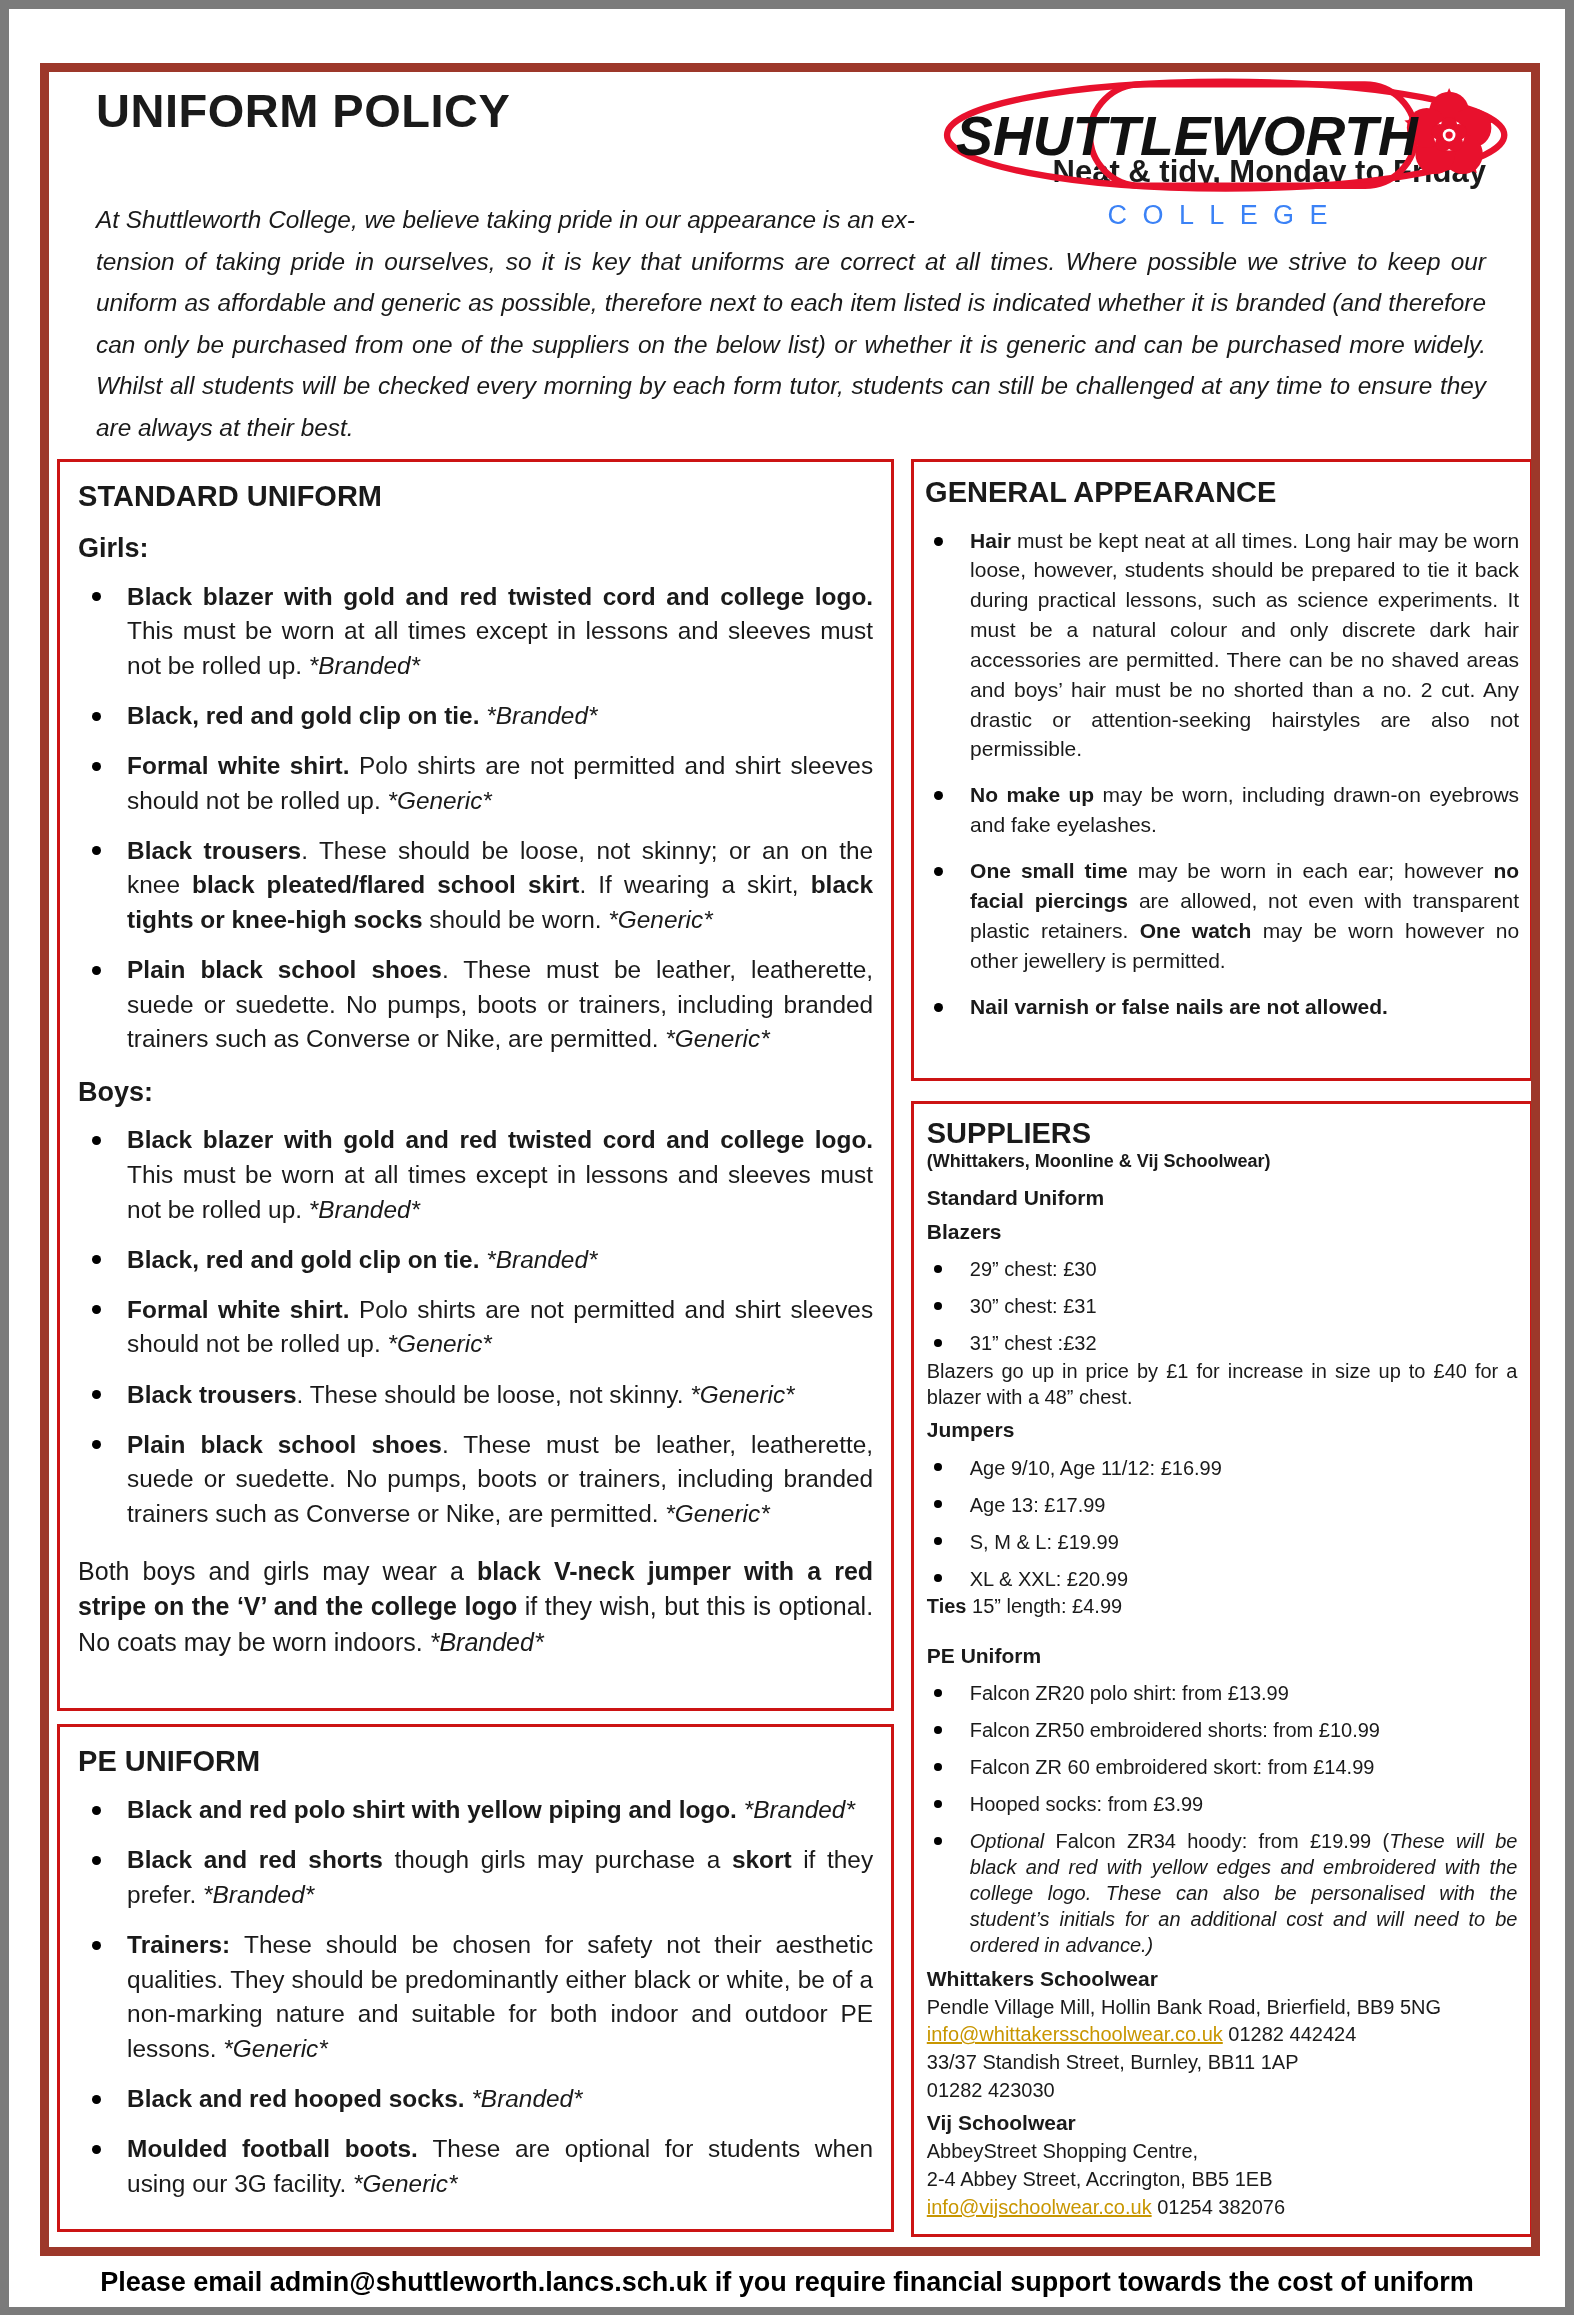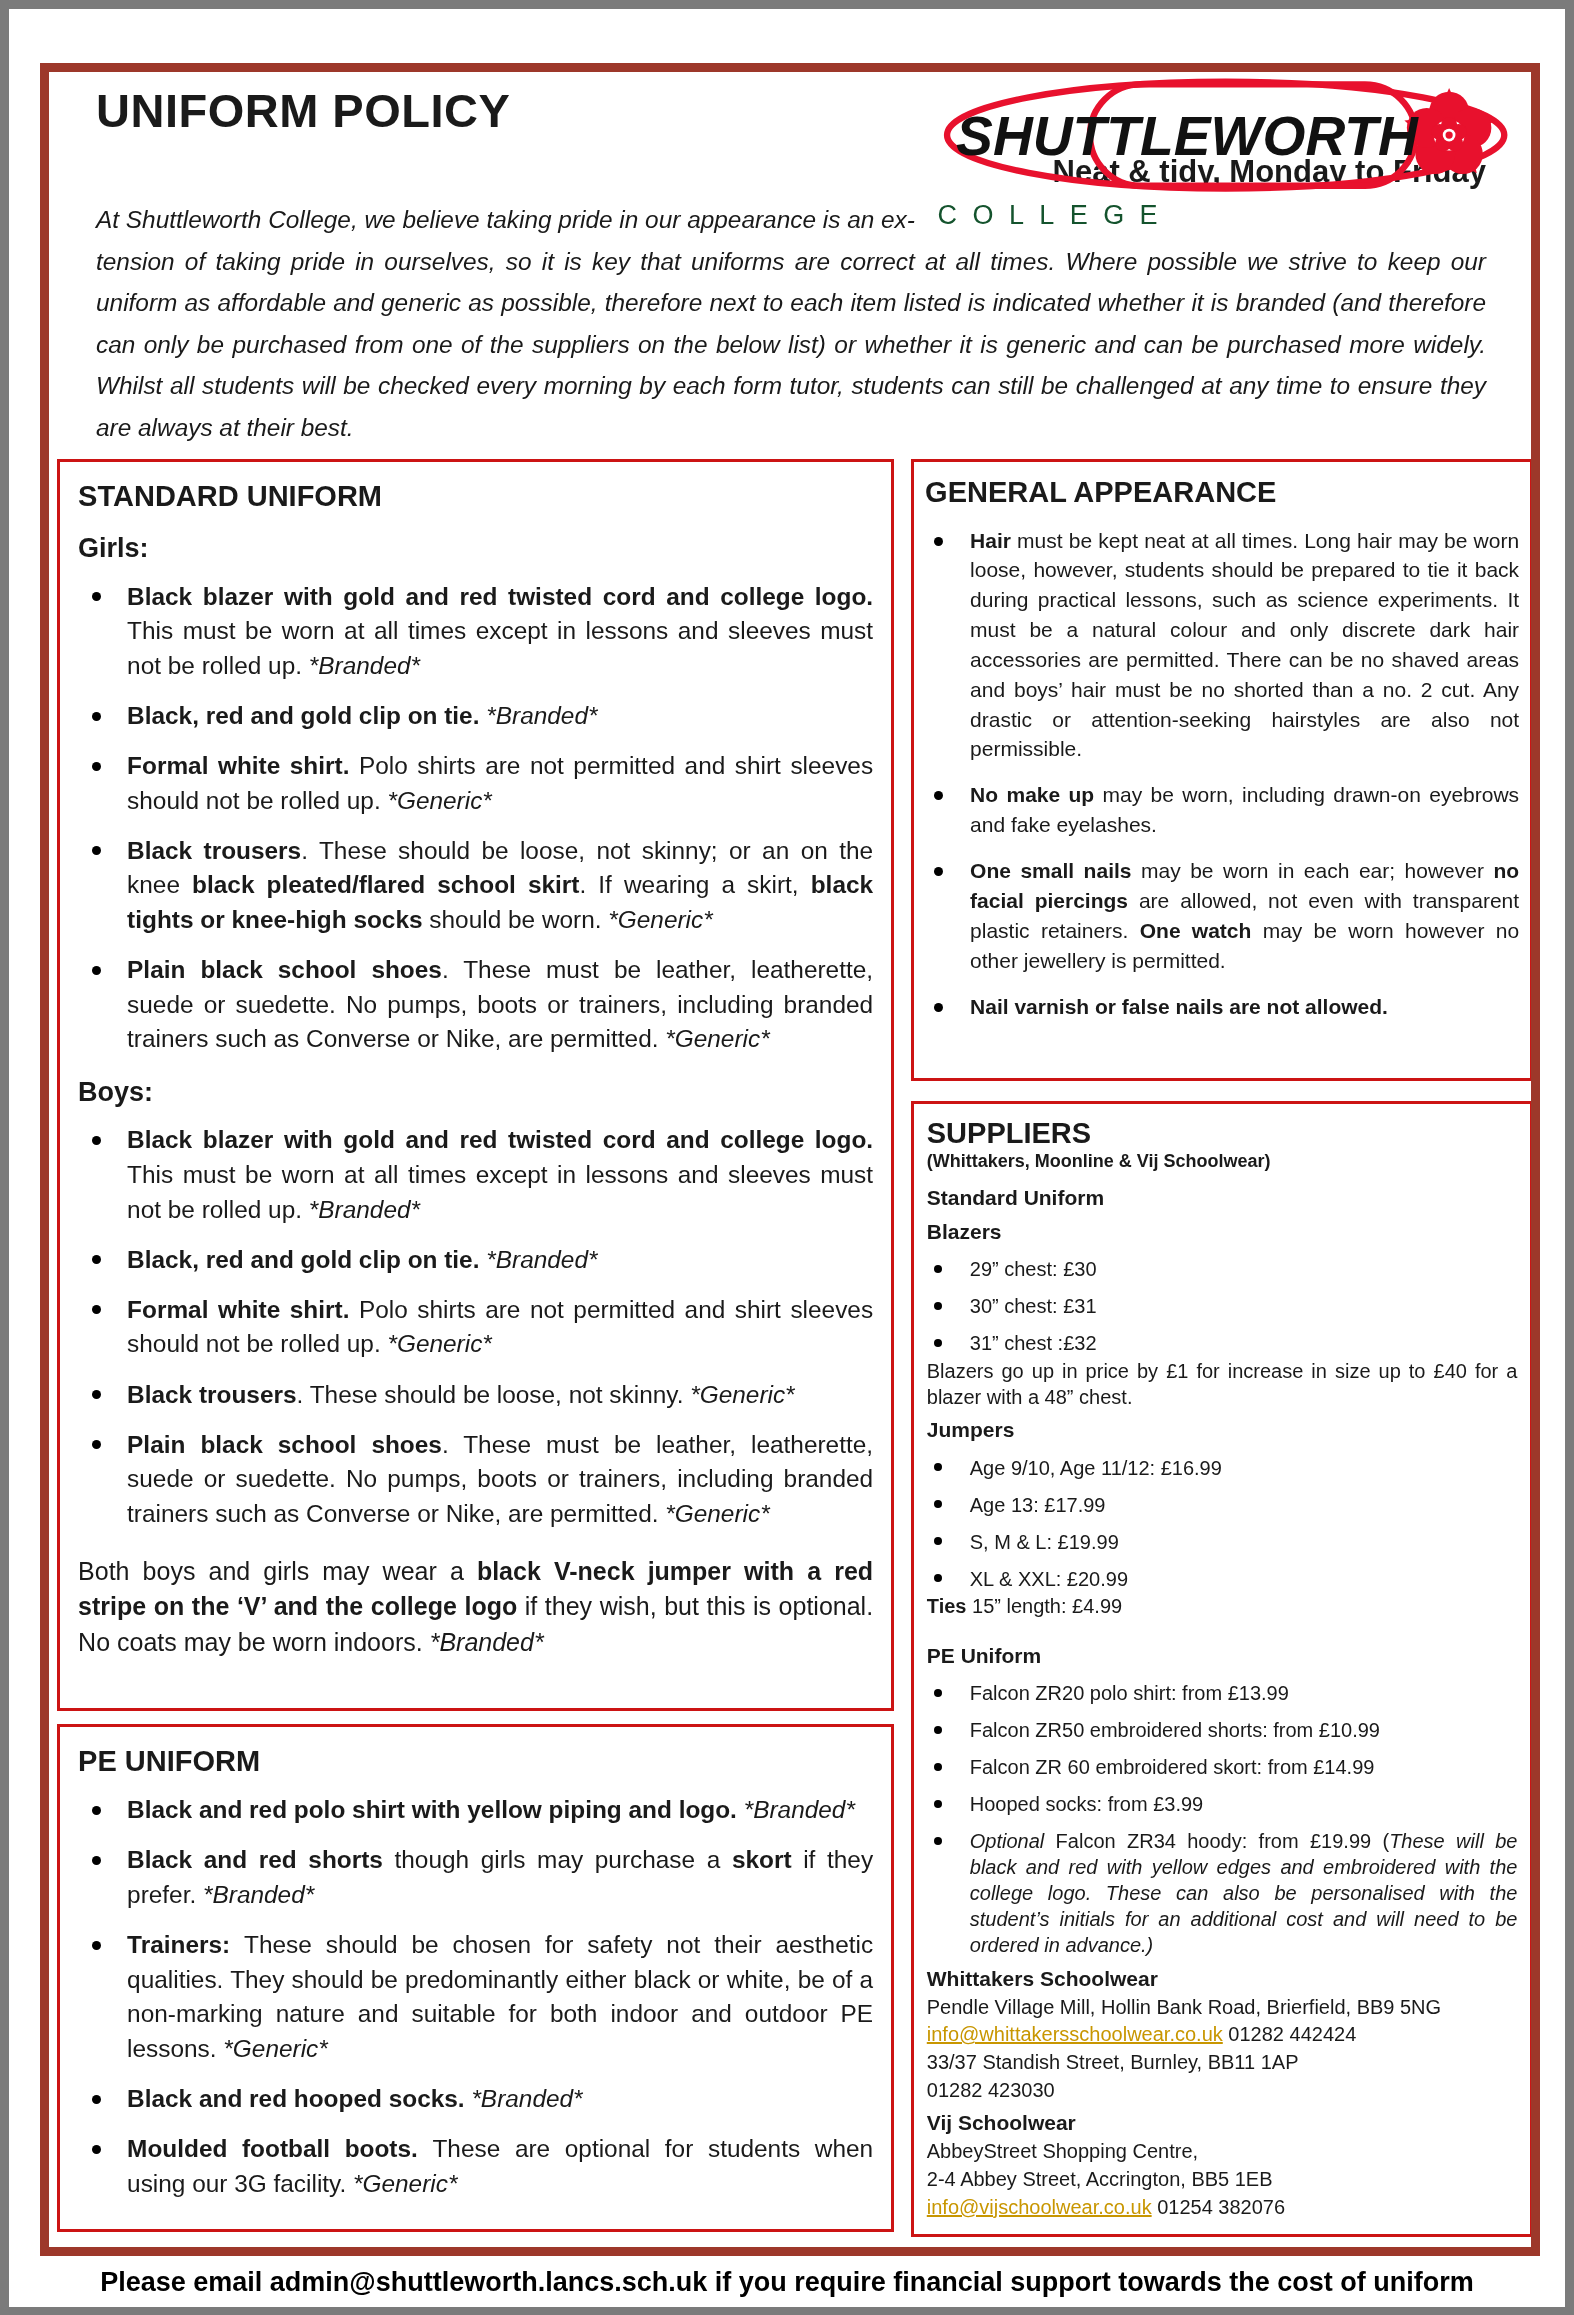--- a/index.html
+++ b/index.html
@@ -15,22 +15,22 @@
     overflow:hidden;
   }
   .maroon-frame{
     position:absolute;left:31px;top:54px;width:1500px;height:2193px;
     border:9px solid var(--maroon);background:#fff;overflow:hidden;
   }
   
   .header{position:relative;padding:5.4px 45px 0 47px;}
   .logo-block{position:absolute;top:5.4px;right:5.4px;width:588px;}
   .logo-college{
-    text-align:left;padding-right:12.7px;margin-top:1.8px;
-    font-size:27px;letter-spacing:15.4px;color:#14532d;font-weight:400;
+    text-align:center;padding-right:12.7px;margin-top:1.8px;
+    font-size:27px;letter-spacing:15.4px;color:#3b82f6;font-weight:400;
   }
   h1.doc-title{font-size:47px;font-weight:700;letter-spacing:0.5px;margin-top:5.4px;}
   h2.doc-subtitle{font-size:31px;font-weight:700;margin-top:16.3px;text-align:right;}
   .intro-line1,.intro-rest{
     font-size:24.4px;font-style:italic;line-height:1.7;margin-top:9px;
   }
   .intro-rest{margin-top:0;text-align:justify;}
   
   .columns{display:flex;gap:17px;padding-left:8.1px;margin-top:11px;align-items:flex-start;}
   .col-left{width:837px;flex:0 0 auto;}
@@ -155,21 +155,21 @@
             </ul>
         </div>
       </div>
 
       <div class="col-right">
         <div class="rbox box-general">
           <div class="box-h">GENERAL APPEARANCE</div>
           <ul class="blist">
               <li><span style="font-weight: 700;">Hair</span><span> must be kept neat at all times. Long hair may be worn loose, however, students should be prepared to tie it back during practical lessons, such as science experiments. It must be a natural colour and only discrete dark hair accessories are permitted. There can be no shaved areas and boys’ hair must be no shorted than a no. 2 cut. Any drastic or attention-seeking hairstyles are also not permissible.</span></li>
               <li><span style="font-weight: 700; margin-top: 16px;">No make up</span><span> may be worn, including drawn-on eyebrows and fake eyelashes.</span></li>
-              <li><span style="font-weight: 700;">One small nails</span><span> may be worn in each ear; however </span><span style="font-weight: 700;">no facial piercings</span><span> are allowed, not even with transparent plastic retainers. </span><span style="font-weight: 700;">One watch</span><span> may be worn however no other jewellery is permitted.</span></li>
+              <li><span style="font-weight: 700;">One small time</span><span> may be worn in each ear; however </span><span style="font-weight: 700;">no facial piercings</span><span> are allowed, not even with transparent plastic retainers. </span><span style="font-weight: 700;">One watch</span><span> may be worn however no other jewellery is permitted.</span></li>
               <li><span style="font-weight: 700;">Nail varnish or false nails are not allowed.</span></li>
             </ul>
         </div>
 
         <div class="rbox box-suppliers">
           <div class="sup-title">SUPPLIERS</div>
           <div class="sup-subtitle">(Whittakers, Moonline &amp; Vij Schoolwear)</div>
           <div class="sup-body">
               <div class="sup-h"><span style="font-weight: 700;">Standard Uniform</span></div>
               <div class="sup-h"><span style="font-weight: 700;">Blazers</span></div>

